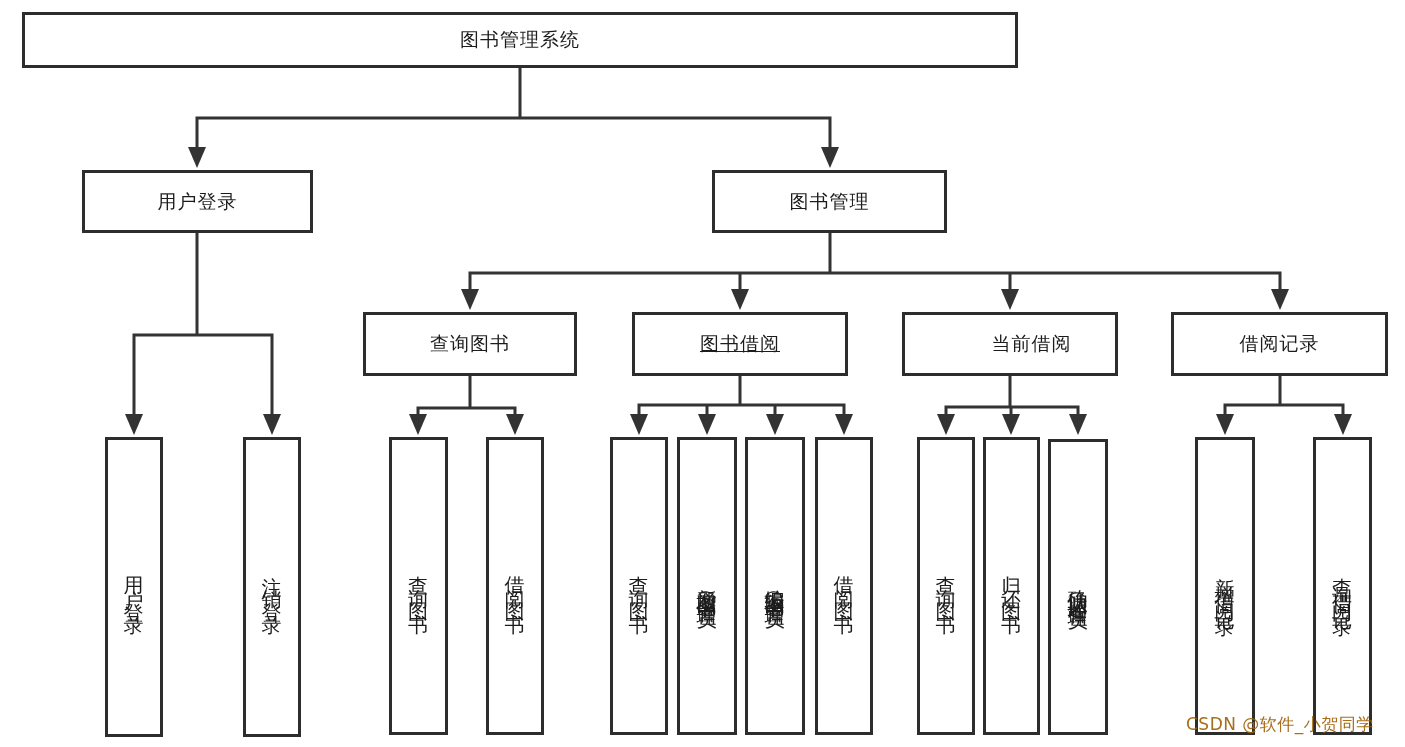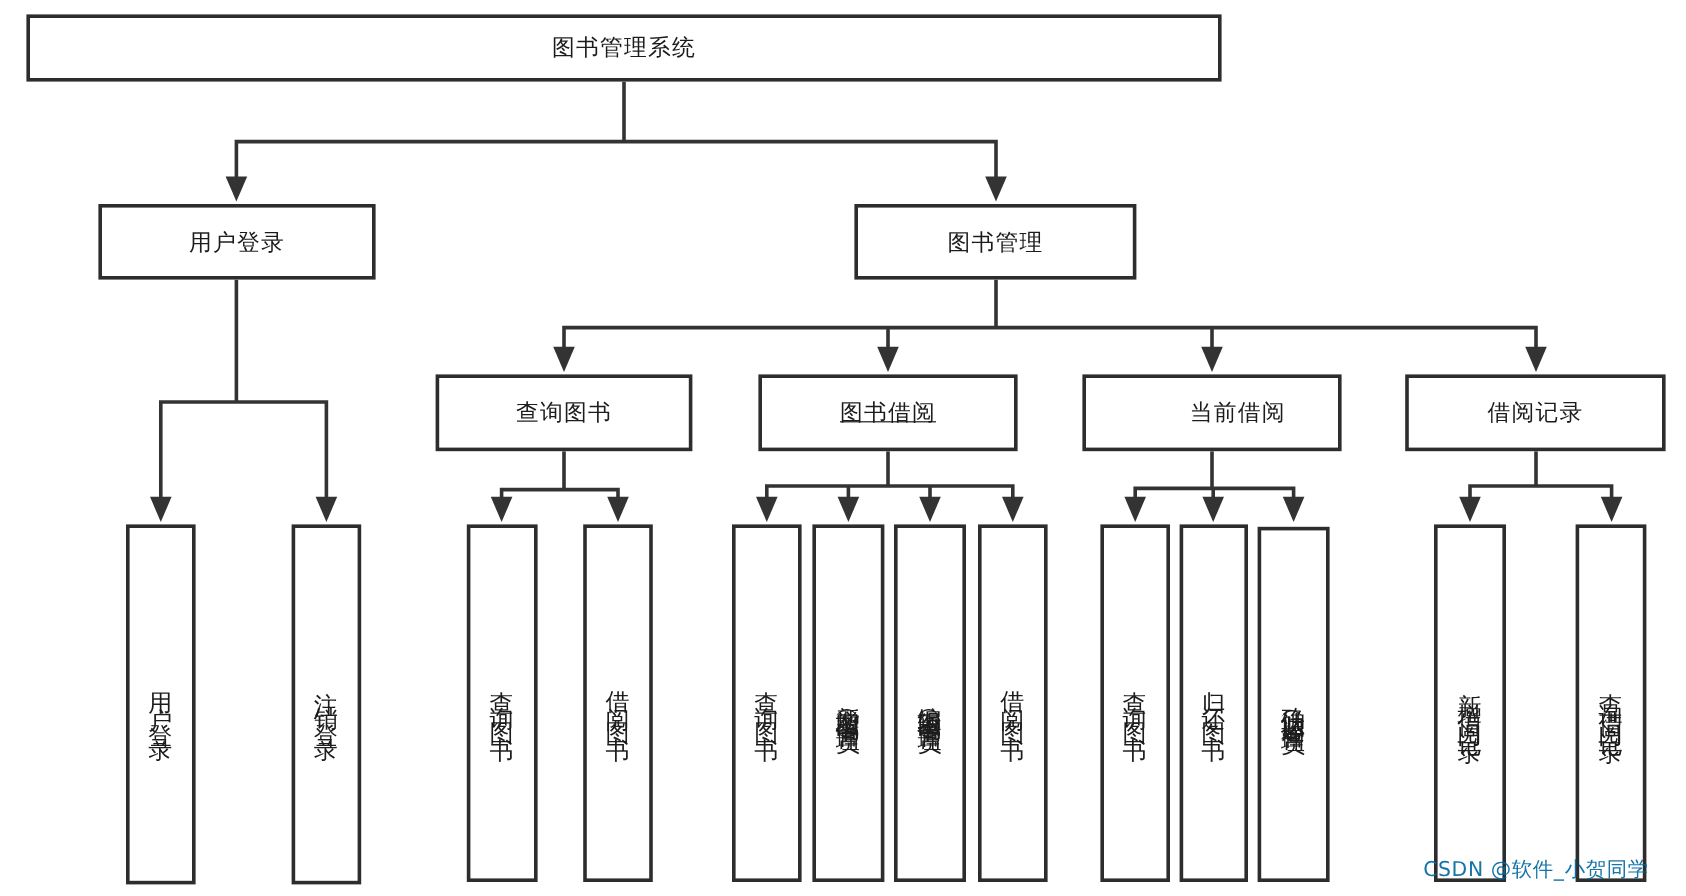--- a/index.html
+++ b/index.html
@@ -38,21 +38,21 @@
   }
   .sp4 { letter-spacing: 13px; }  
   .sp6 { letter-spacing: 8px; }   
   .sp9 { letter-spacing: 3px; }   
   .watermark {
     position: absolute;
     left: 1186px;
     top: 713px;
     font-size: 17px;
     letter-spacing: 0.5px;
-    color: #0369a1;
+    color: #a16207;
     opacity: 0.92;
     z-index: 5;
     white-space: nowrap;
   }
 </style>
 </head>
 <body>
 
 <div class="canvas">
 

